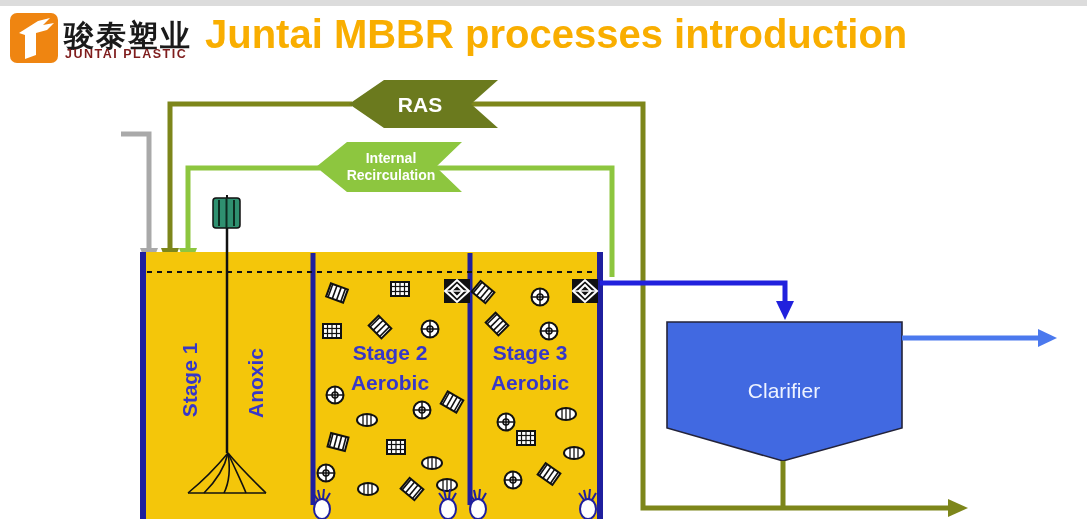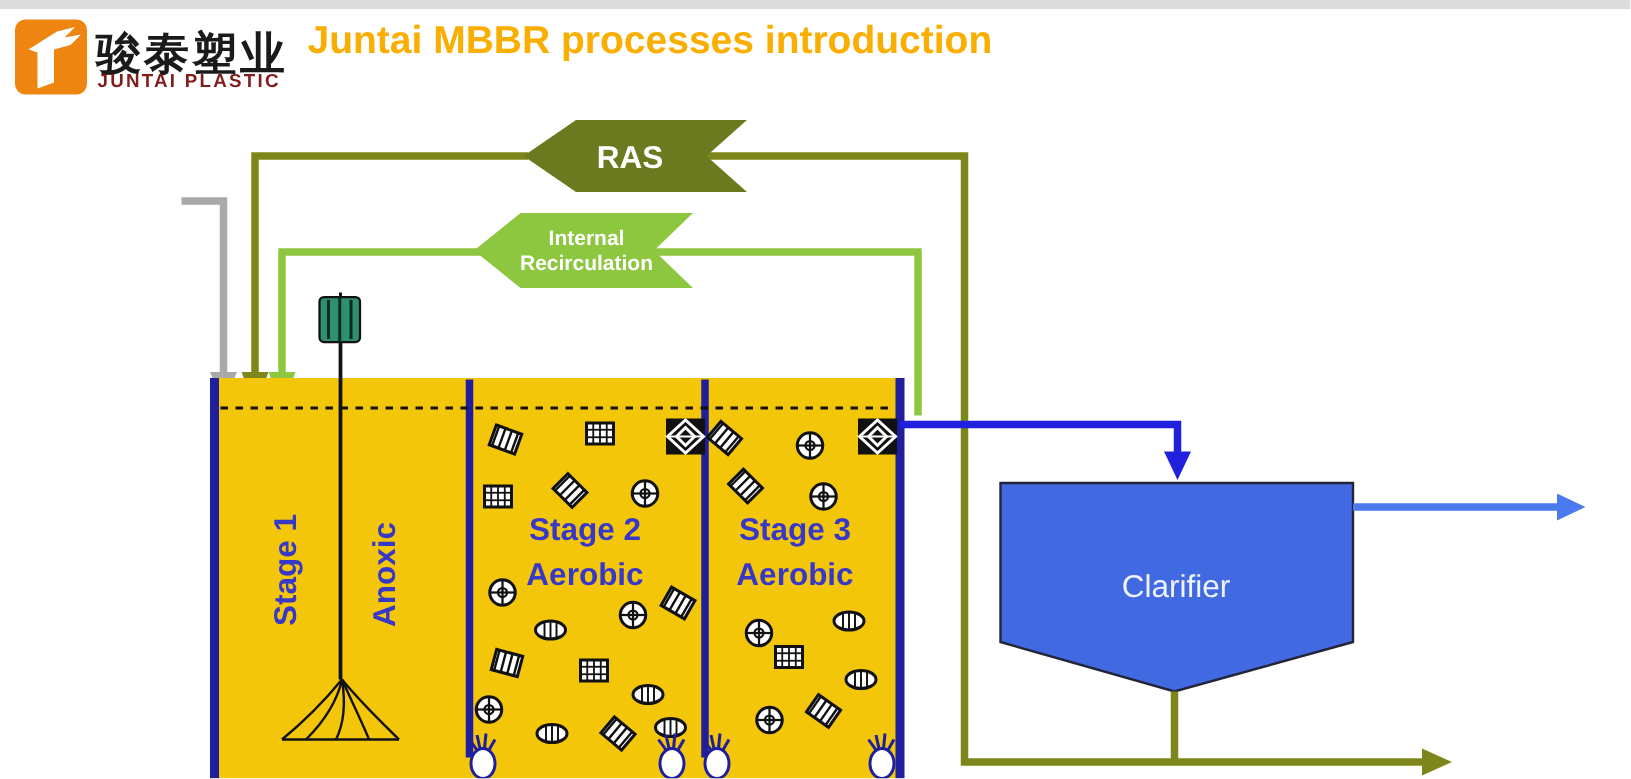--- a/index.html
+++ b/index.html
@@ -9,21 +9,21 @@
   }
   *{margin:0;padding:0;box-sizing:border-box}
   body{font-family:"Liberation Sans",sans-serif;background:#fff}
   .screen{position:relative;width:1087px;height:519px;background:#fff;overflow:hidden}
   .topbar{position:absolute;left:0;top:0;width:1087px;height:6px;background:#dcdcdc}
   
   .logo-box{position:absolute;left:10px;top:13px;width:48px;height:50px;background:var(--logoOrange);border-radius:7px}
   .logo-cn{position:absolute;left:64px;top:16px;font-size:30px;font-weight:bold;color:#1a1a1a;letter-spacing:2px;font-family:"DejaVu Sans",sans-serif}
   .logo-en{position:absolute;left:65px;top:47px;font-size:12.5px;font-weight:bold;color:#7f1d1d;letter-spacing:1.5px}
   .title-wrap{position:absolute;left:205px;top:12px;width:860px}
-  .page-title{font-size:26px;font-weight:bold;color:var(--titleOrange);white-space:nowrap;line-height:1.1}
+  .page-title{font-size:40px;font-weight:bold;color:var(--titleOrange);white-space:nowrap;line-height:1.1}
   .title-reflect{height:16px;overflow:hidden;opacity:.28;filter:blur(.4px)}
   svg text{font-family:"Liberation Sans",sans-serif}
   .olive-line{stroke:var(--olive);stroke-width:5;fill:none}
   .lgreen-line{stroke:var(--lgreen);stroke-width:5;fill:none}
   .gray-line{stroke:var(--gray);stroke-width:5;fill:none}
   .blue-line{stroke:var(--pipeBlue);stroke-width:5;fill:none}
   .effluent-line{stroke:var(--effluentBlue);stroke-width:5;fill:none}
   .banner-ras{fill:var(--oliveDark)}
   .banner-int{fill:var(--lgreen)}
   .banner-text{fill:#fff;font-weight:bold}

